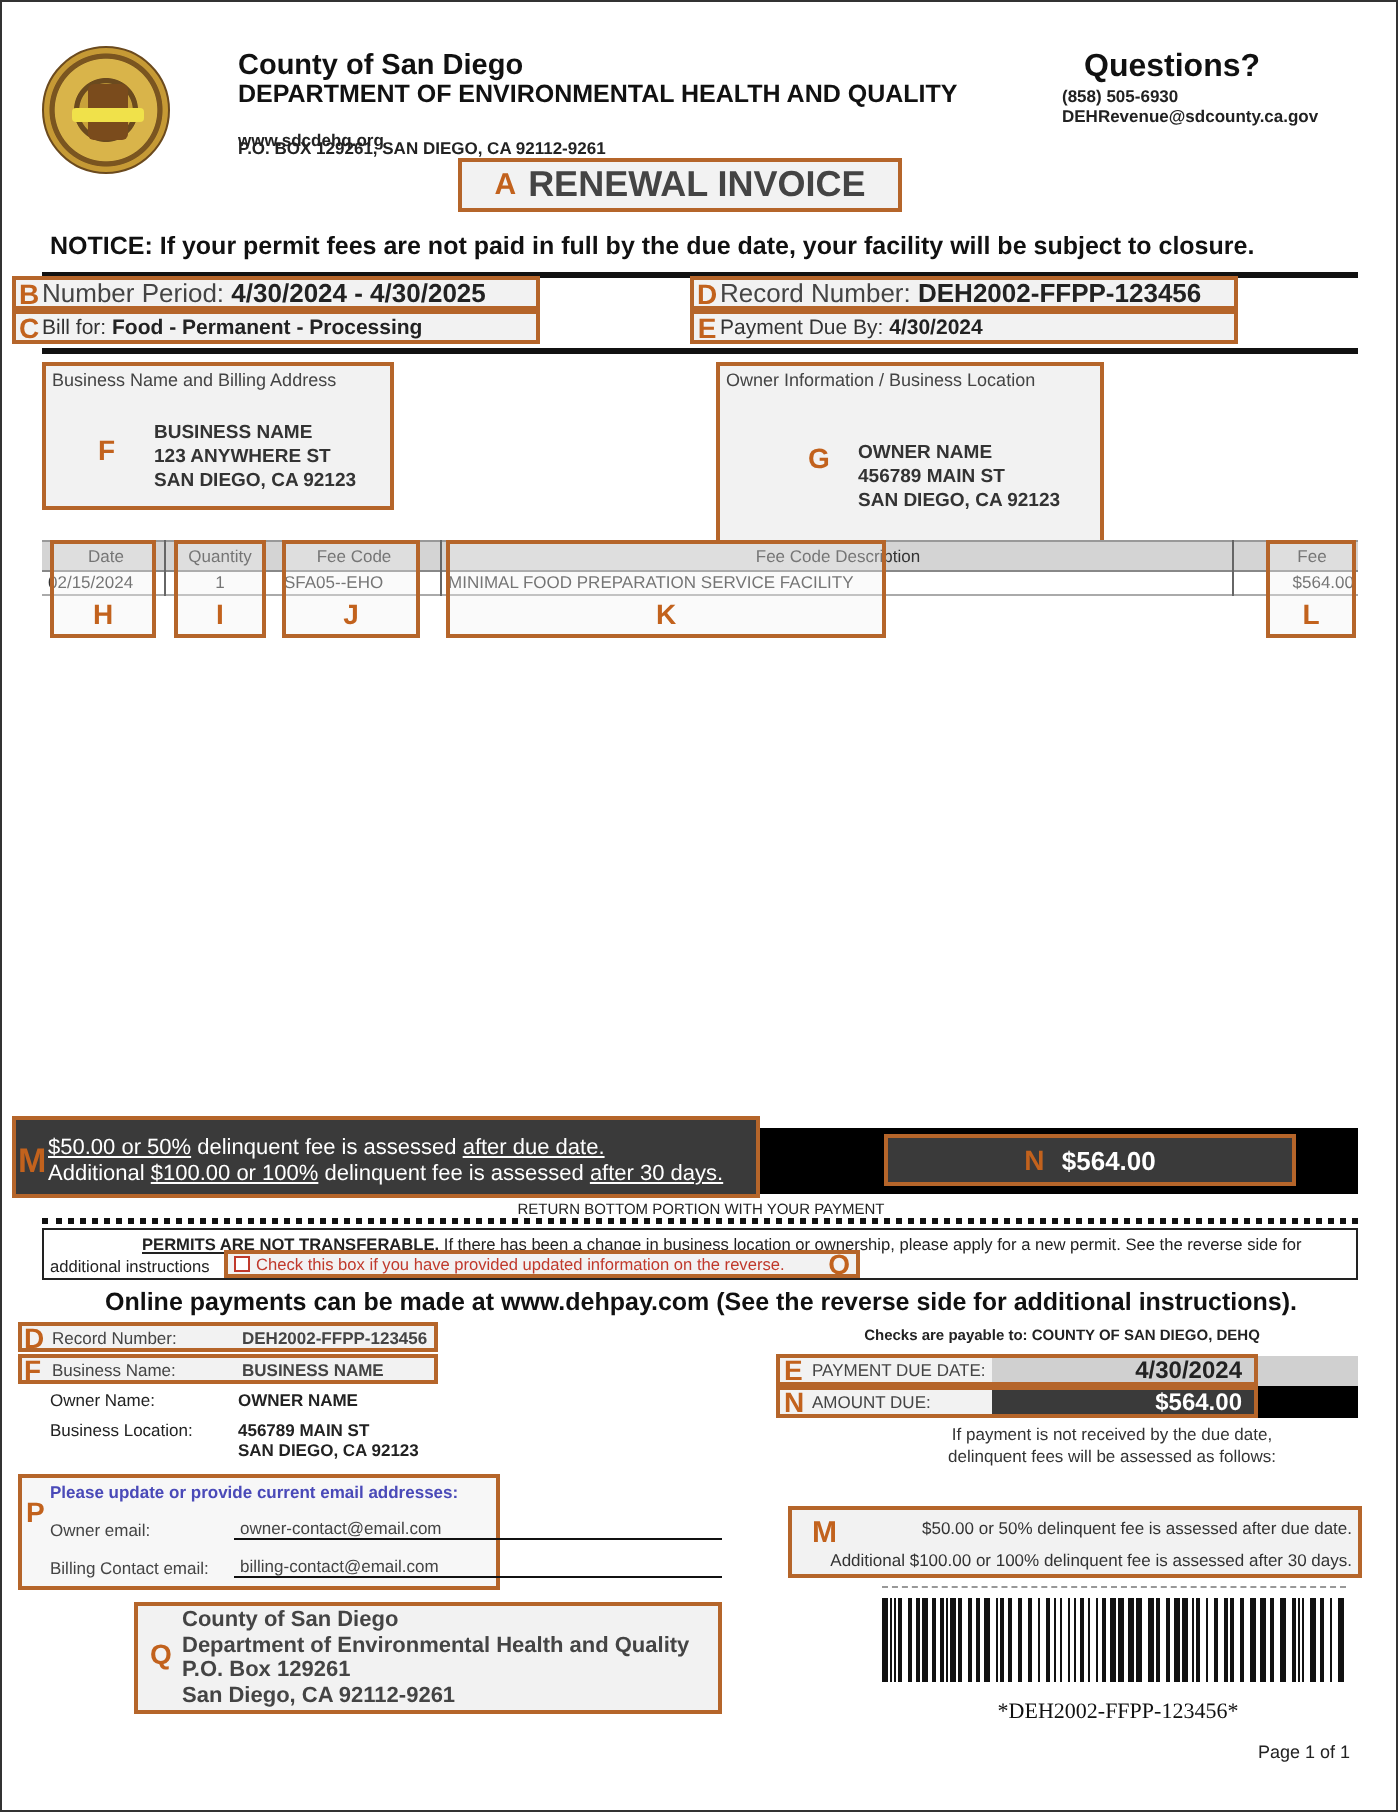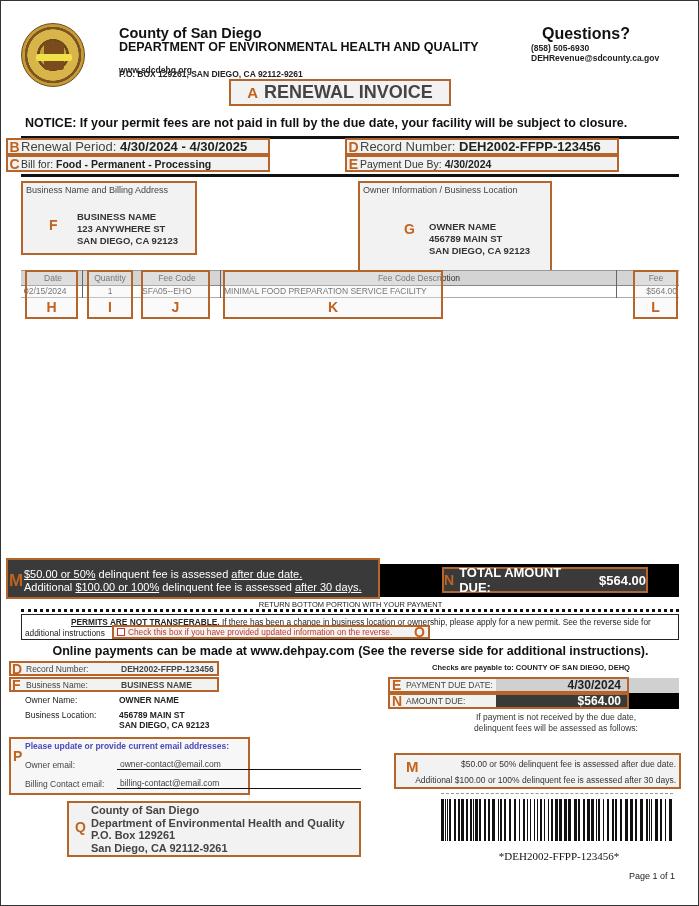--- a/index.html
+++ b/index.html
@@ -132,21 +132,21 @@
     <span>RENEWAL INVOICE</span>
   </div>
 
   <div class="abs notice">NOTICE: If your permit fees are not paid in full by the due date, your facility will be subject to closure.</div>
 
   <div class="abs rule-thick" style="top:135px"></div>
   <div class="abs rule-thick" style="top:173px"></div>
 
   <div class="abs anno info-box rp">
     <span class="letter">B</span>
-    <span>Renewal Period:</span>&nbsp;<span class="b">4/30/2024 - 4/30/2025</span>
+    <span>Number Period:</span>&nbsp;<span class="b">4/30/2024 - 4/30/2025</span>
   </div>
   <div class="abs anno info-box bf">
     <span class="letter">C</span>
     <span>Bill for:</span>&nbsp;<span class="b">Food - Permanent - Processing</span>
   </div>
   <div class="abs anno info-box rn">
     <span class="letter">D</span>
     <span>Record Number:</span>&nbsp;<span class="b">DEH2002-FFPP-123456</span>
   </div>
   <div class="abs anno info-box pd">
@@ -205,21 +205,21 @@
   <div class="abs total-bar"></div>
   <div class="abs delinq-box">
     <span class="letter">M</span>
     <div class="delinq-text">
       <div><span class="u">$50.00 or 50%</span><span> delinquent fee is assessed </span><span class="u">after due date.</span></div>
       <div><span>Additional </span><span class="u">$100.00 or 100%</span><span> delinquent fee is assessed </span><span class="u">after 30 days.</span></div>
     </div>
   </div>
   <div class="abs total-box">
     <span class="letter">N</span>
-    <span>TOTAL AMOUNT DUE:</span>&nbsp;<span>$564.00</span>
+    &nbsp;<span>$564.00</span>
   </div>
 
   <div class="abs return-text">RETURN BOTTOM PORTION WITH YOUR PAYMENT</div>
   <div class="abs dotted"></div>
 
   <div class="abs permits-box">
     <div class="permits-text">
       <span class="bu">PERMITS ARE NOT TRANSFERABLE.</span><span> If there has been a change in business location or ownership, please apply for a new permit. See the reverse side for</span><br>
       <span>additional instructions</span>
     </div>

